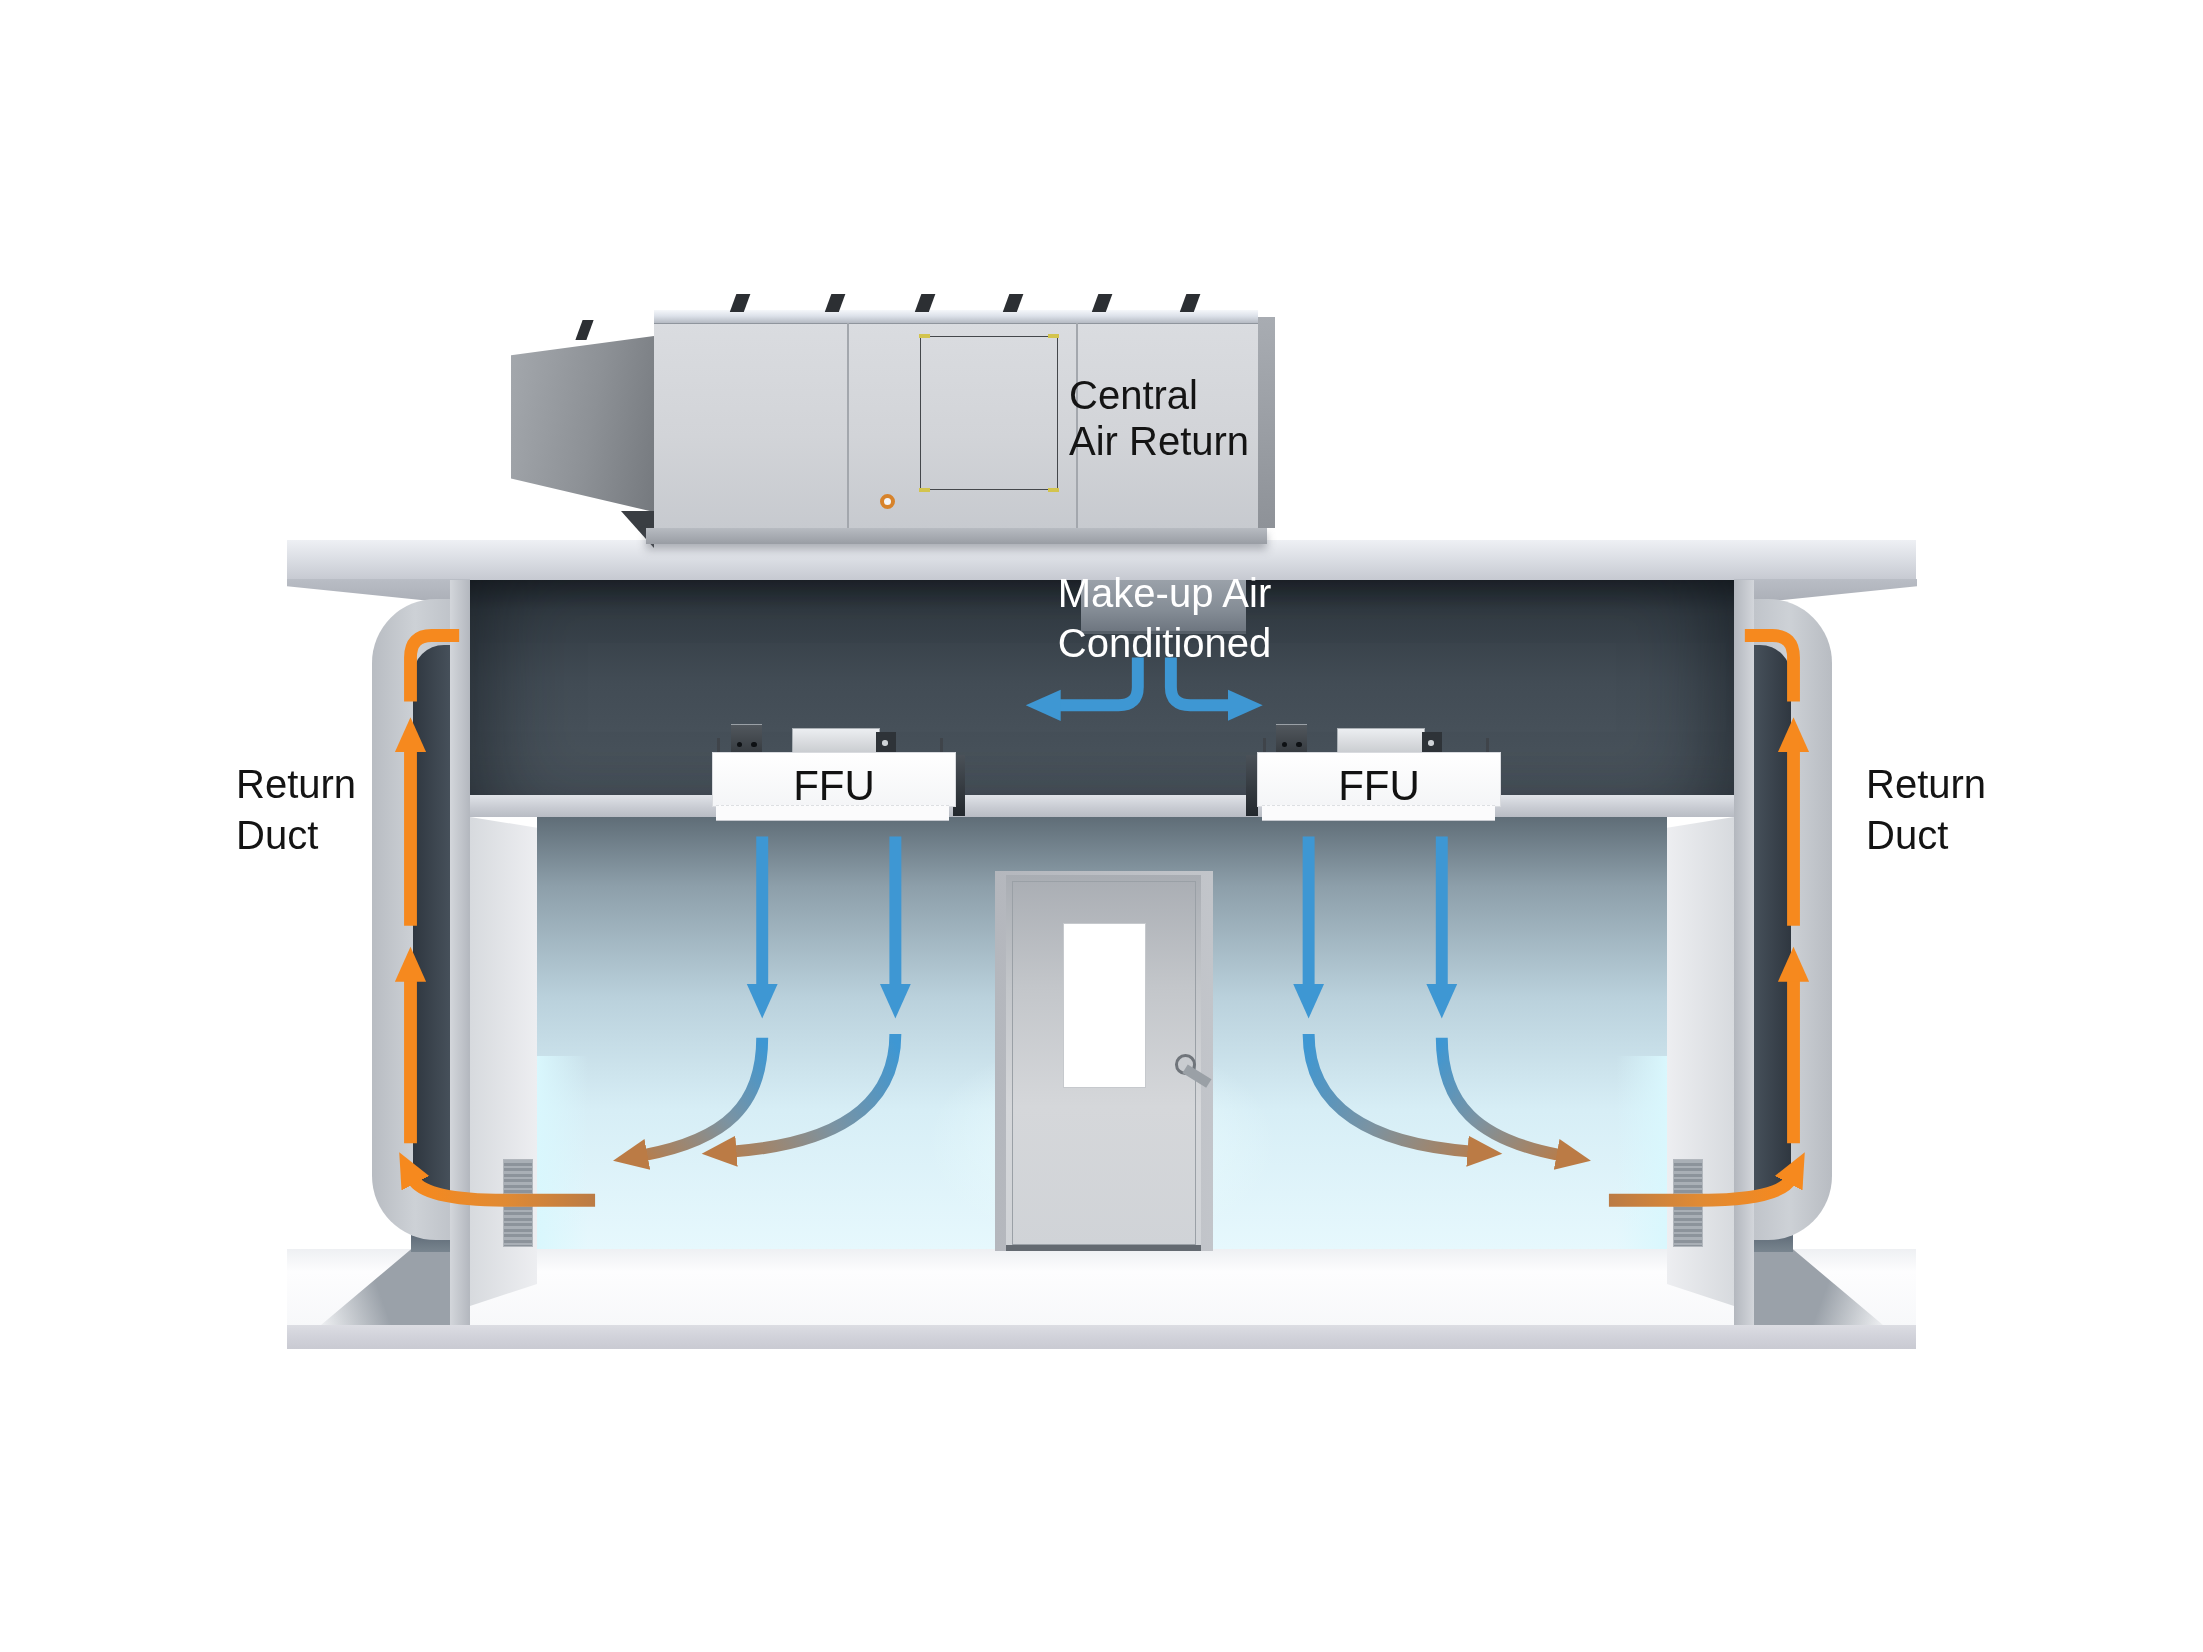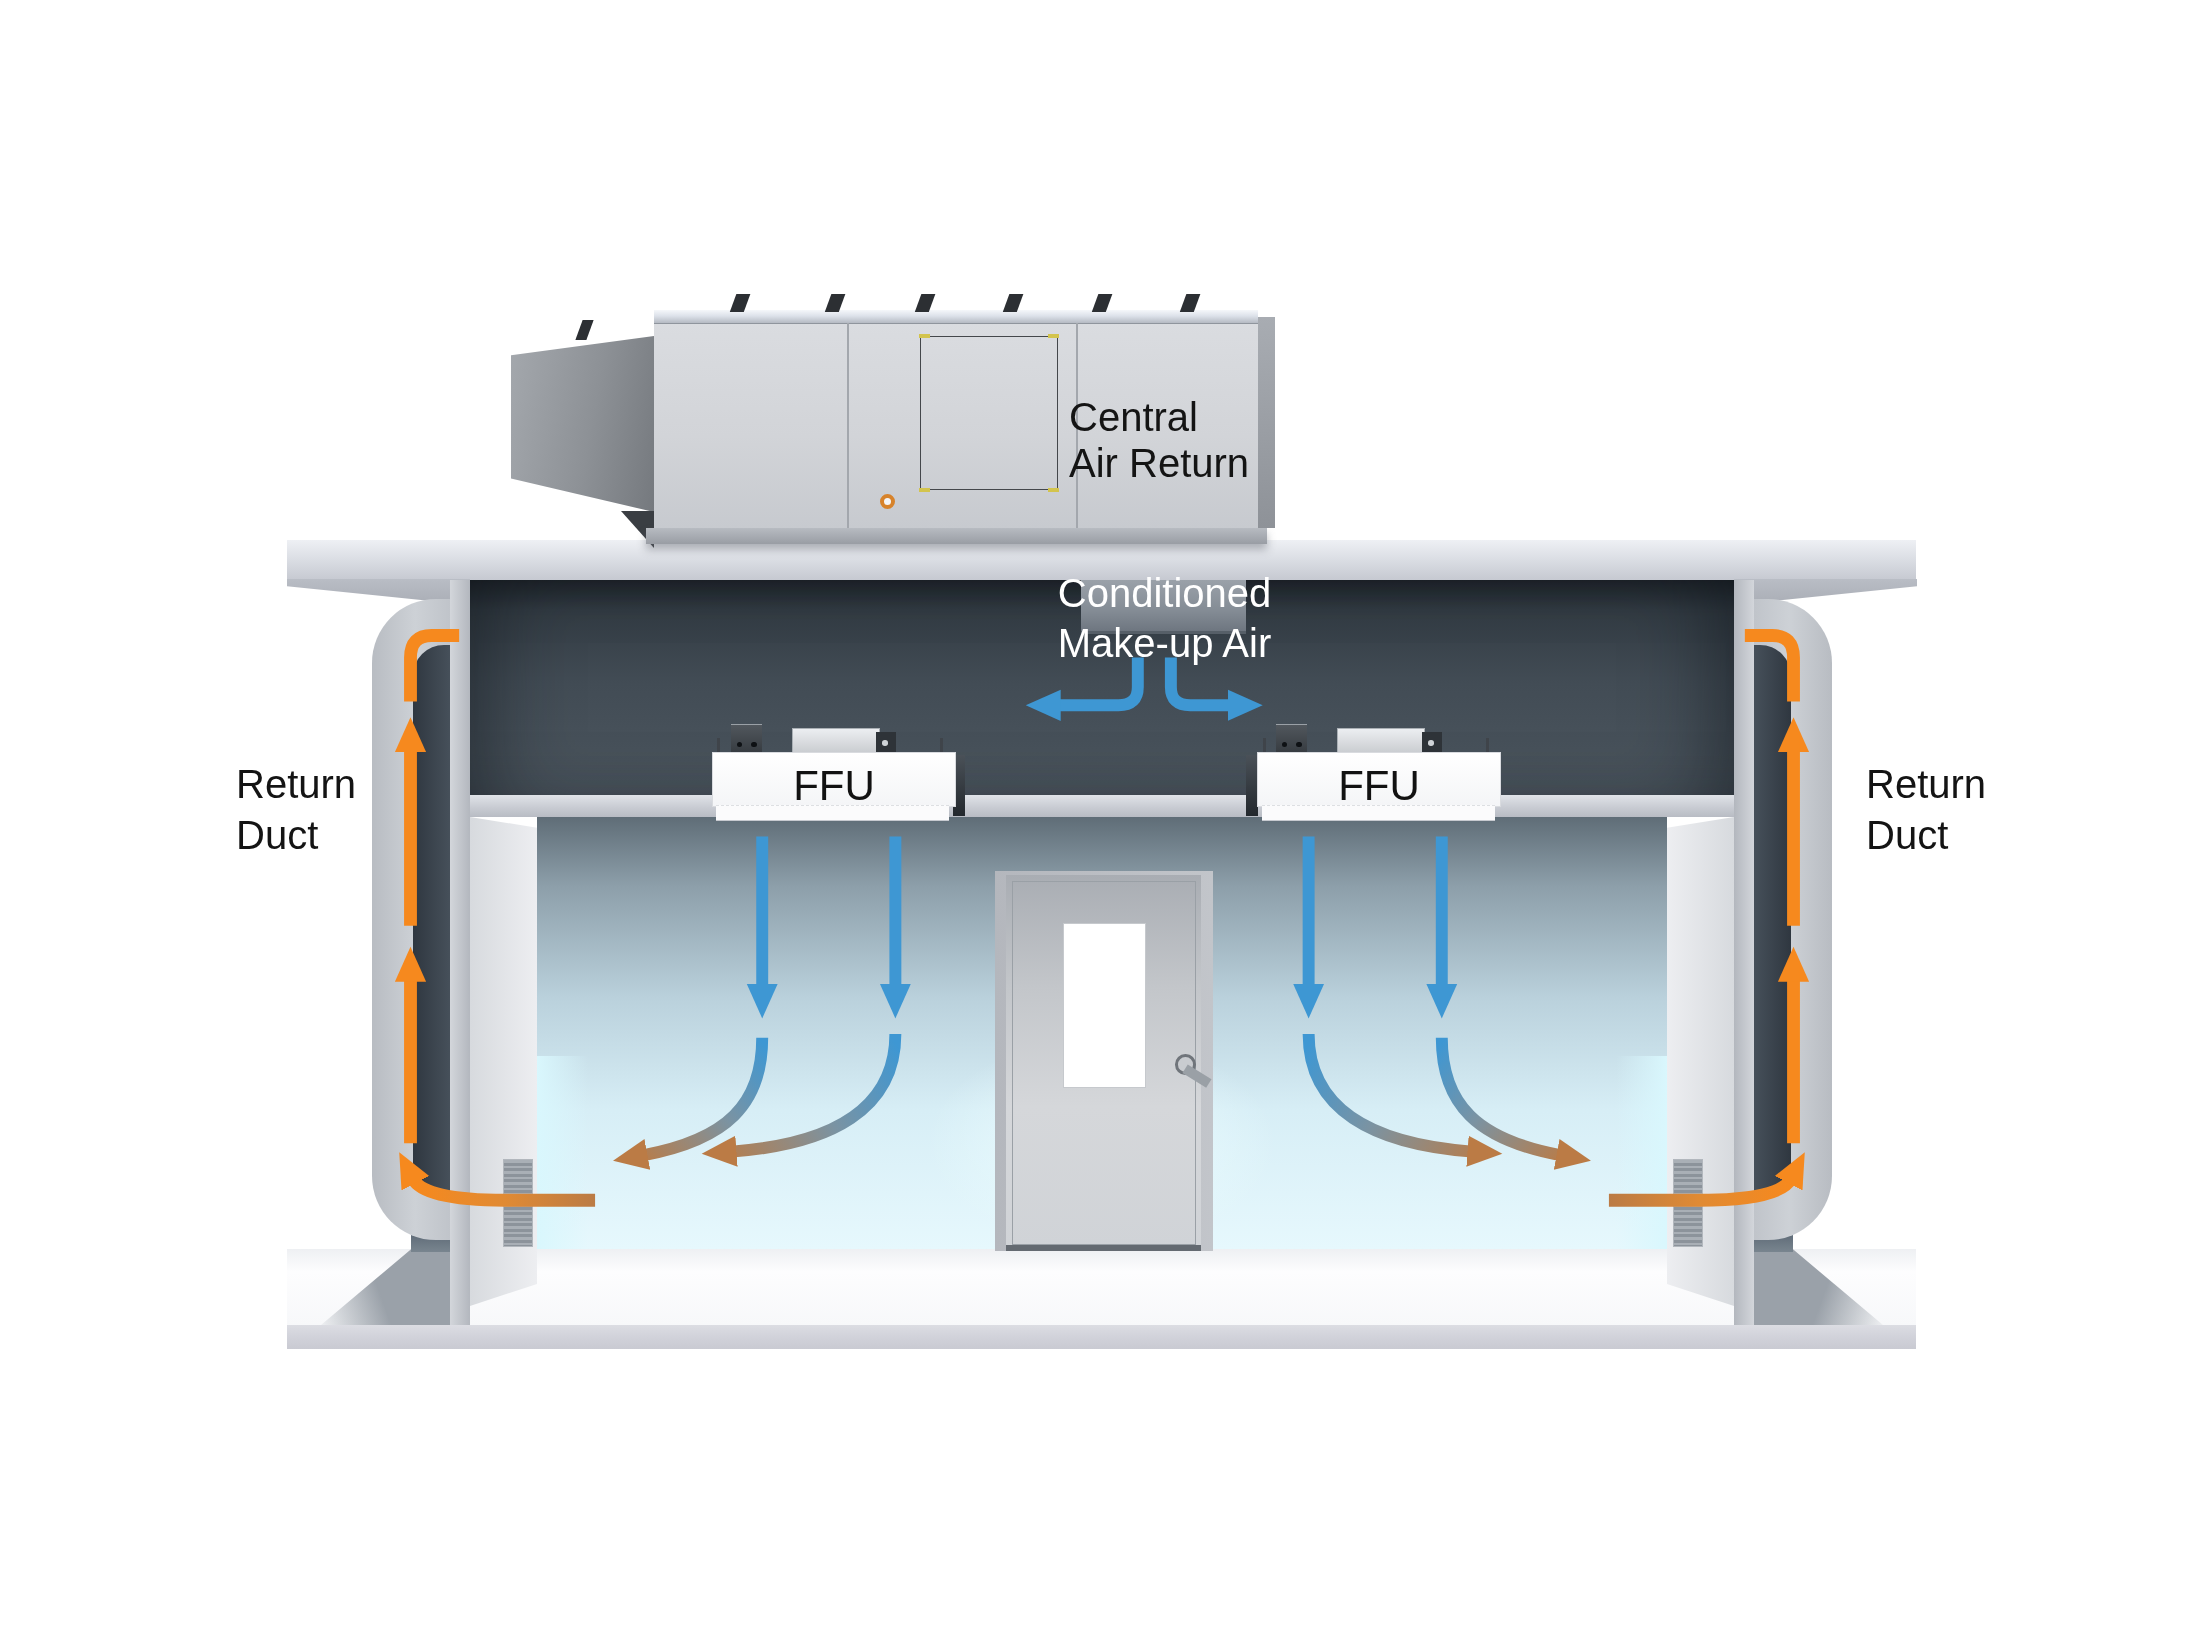--- a/index.html
+++ b/index.html
@@ -266,27 +266,27 @@
         <path d="M447,1245 V1064" marker-end="url(#mO)"></path>
         <path d="M447,1008 V814" marker-end="url(#mO)"></path>
         <path d="M1953,1245 V1064" marker-end="url(#mO)"></path>
         <path d="M1953,1008 V814" marker-end="url(#mO)"></path>
         <path d="M447,764 V716 Q447,692 470,692 H500"></path>
         <path d="M1953,764 V716 Q1953,692 1930,692 H1900"></path>
       </g>
     </g>
   </svg>
 
-  <div class="lbl" style="left:1069px;top:394px;line-height:46px">
+  <div class="lbl" style="left:1069px;top:372px;line-height:46px">
     <div>Central</div>
     <div>Air Return</div>
   </div>
   <div class="lbl lbl-white tc" style="left:981px;top:568px;width:367px">
+    <div>Make-up Air</div>
     <div>Conditioned</div>
-    <div>Make-up Air</div>
   </div>
   <div class="lbl" style="left:236px;top:759px;line-height:51px">
     <div>Return</div>
     <div>Duct</div>
   </div>
   <div class="lbl" style="left:1866px;top:759px;line-height:51px">
     <div>Return</div>
     <div>Duct</div>
   </div>
 

